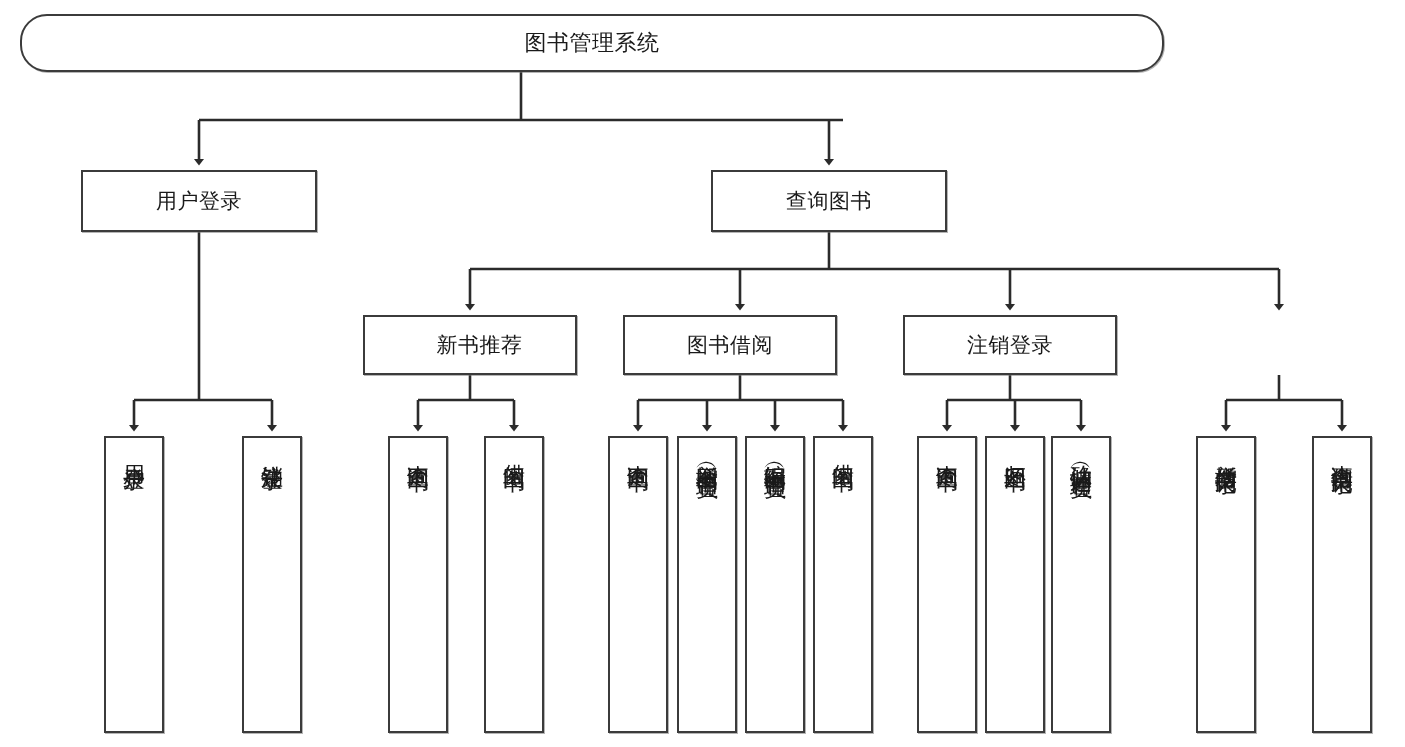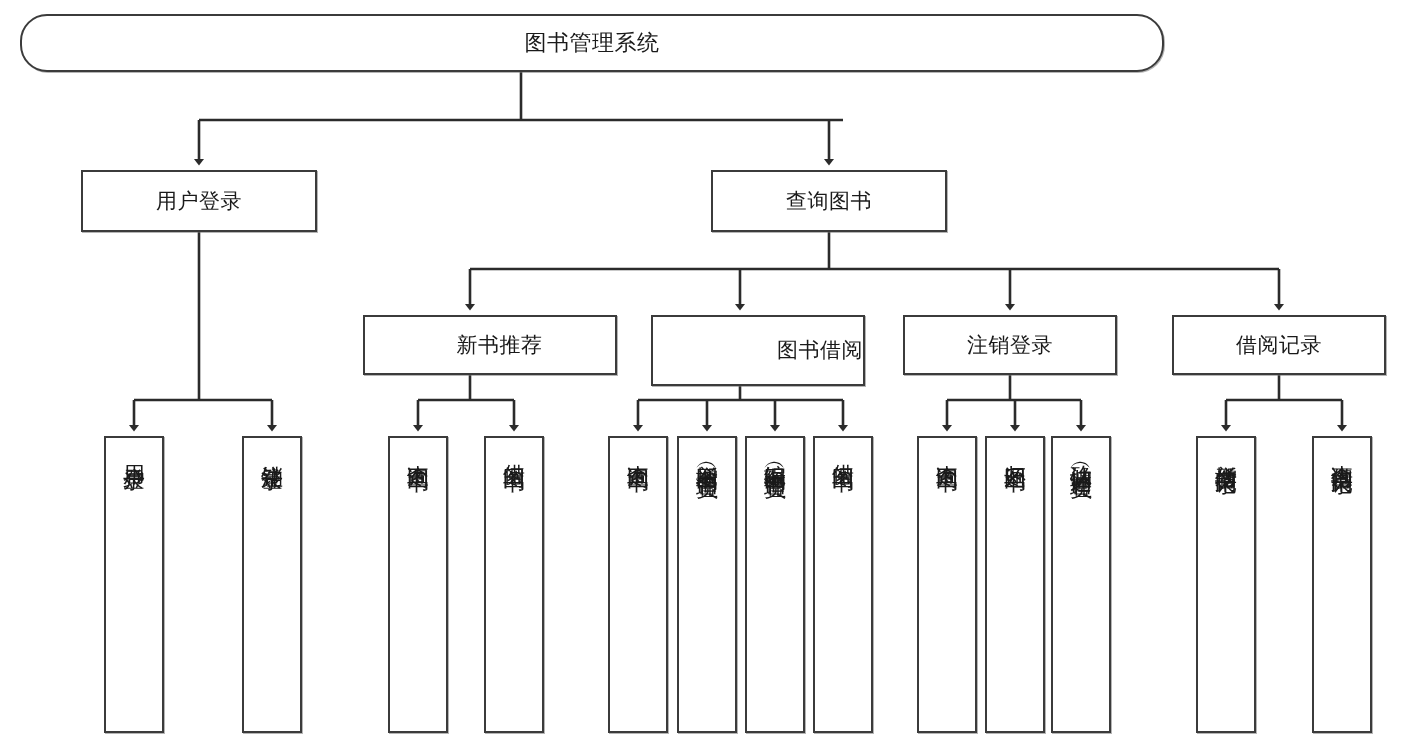--- a/index.html
+++ b/index.html
@@ -126,31 +126,28 @@
     <span class="label">图书管理系统</span>
   </div>
 
   <div class="node" style="left:81px;top:170px;width:236px;height:62px;">
     <span class="label">用户登录</span>
   </div>
   <div class="node" style="left:711px;top:170px;width:236px;height:62px;">
     <span class="label">查询图书</span>
   </div>
 
-  <div class="node" style="left:363px;top:315px;width:254px;height:60px;padding-left:19px;">
+  <div class="node" style="left:363px;top:315px;width:214px;height:60px;padding-left:19px;">
     <span class="label">新书推荐</span>
   </div>
-  <div class="node" style="left:651px;top:315px;width:214px;height:71px;justify-content:flex-end;">
+  <div class="node" style="left:623px;top:315px;width:214px;height:60px;">
     <span class="label">图书借阅</span>
   </div>
   <div class="node" style="left:903px;top:315px;width:214px;height:60px;">
     <span class="label">注销登录</span>
-  </div>
-  <div class="node" style="left:1172px;top:315px;width:214px;height:60px;">
-    <span class="label">借阅记录</span>
   </div>
 
   <div class="node vertical" style="left:104px;top:436px;width:60px;height:297px;">
     <span class="label">用户登录</span>
   </div>
   <div class="node vertical" style="left:242px;top:436px;width:60px;height:297px;">
     <span class="label">注销登录</span>
   </div>
   <div class="node vertical" style="left:388px;top:436px;width:60px;height:297px;">
     <span class="label">查询图书</span>

